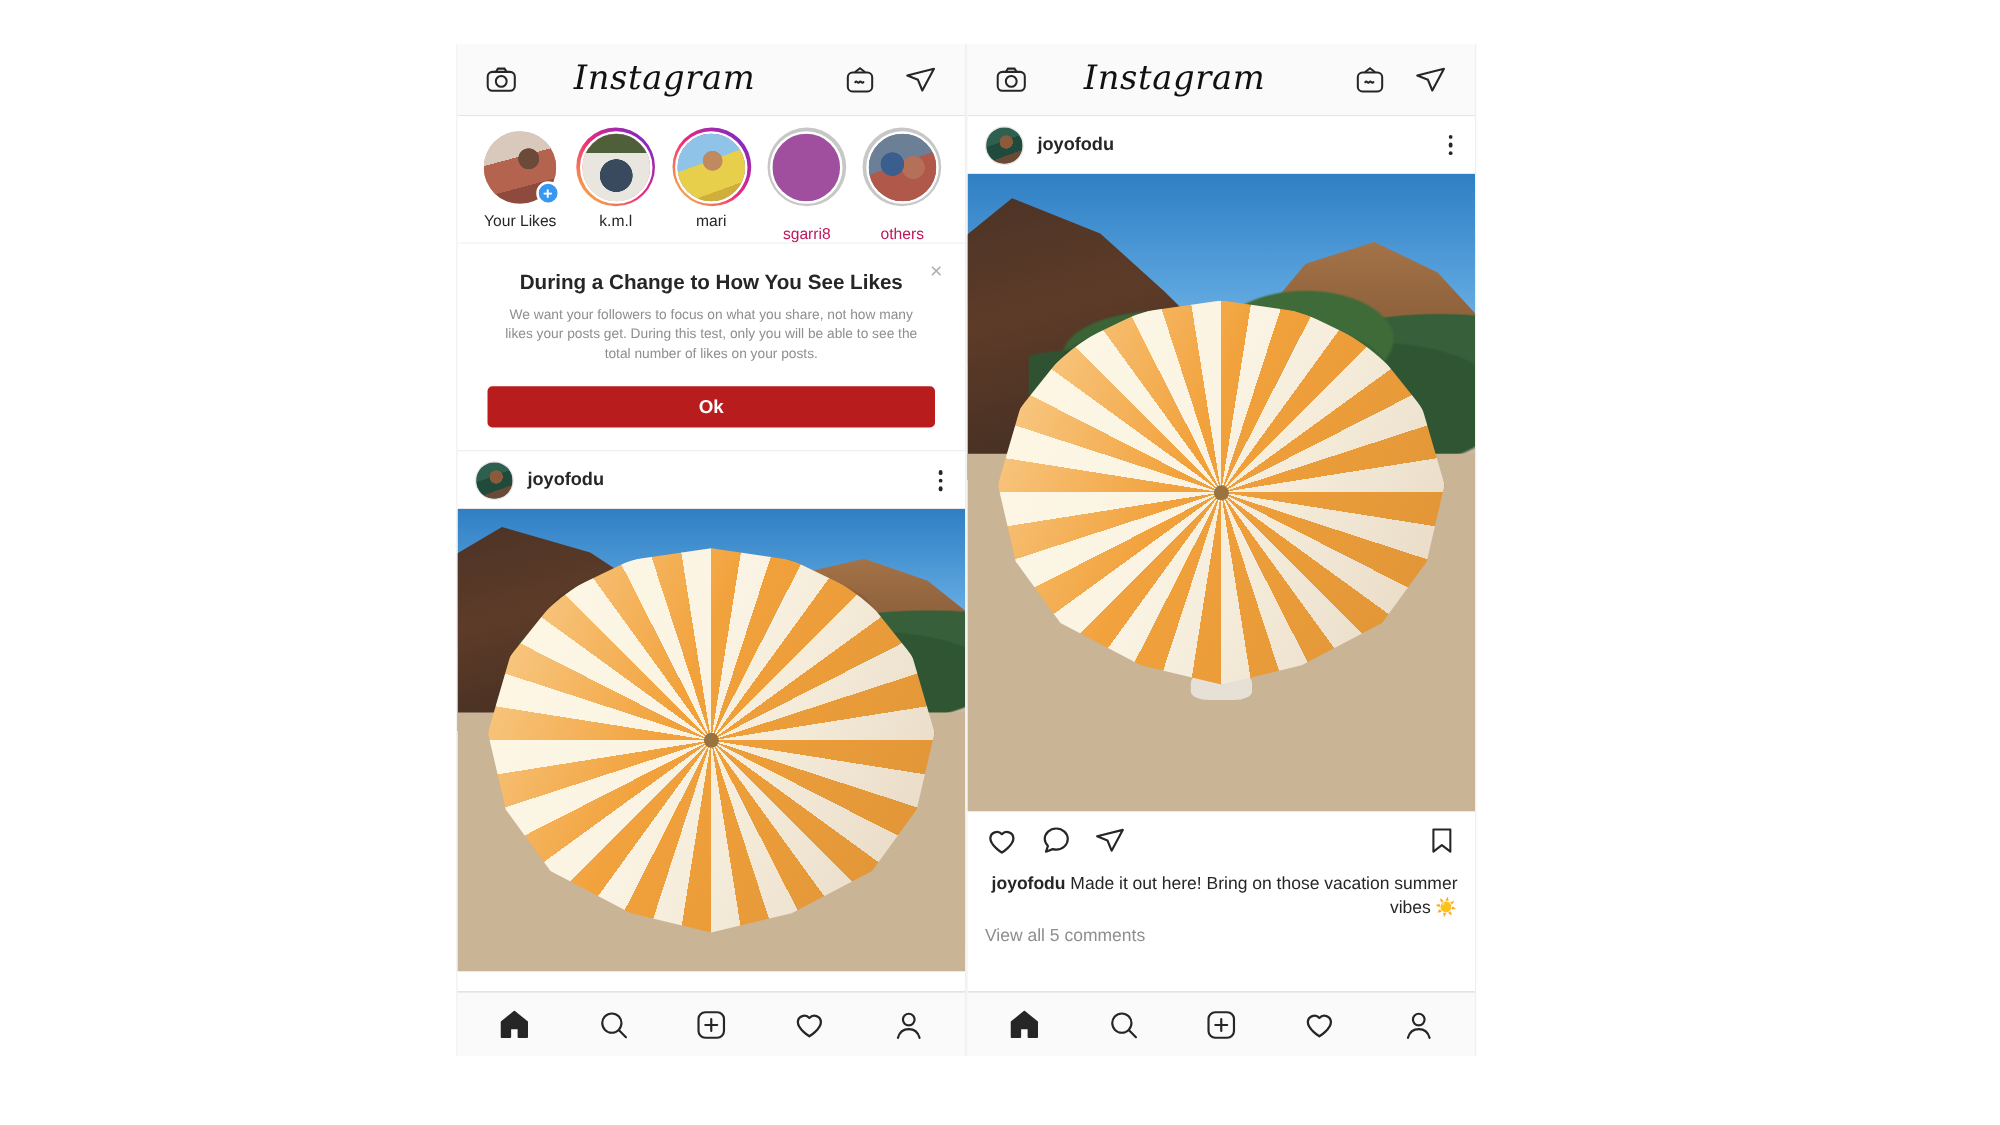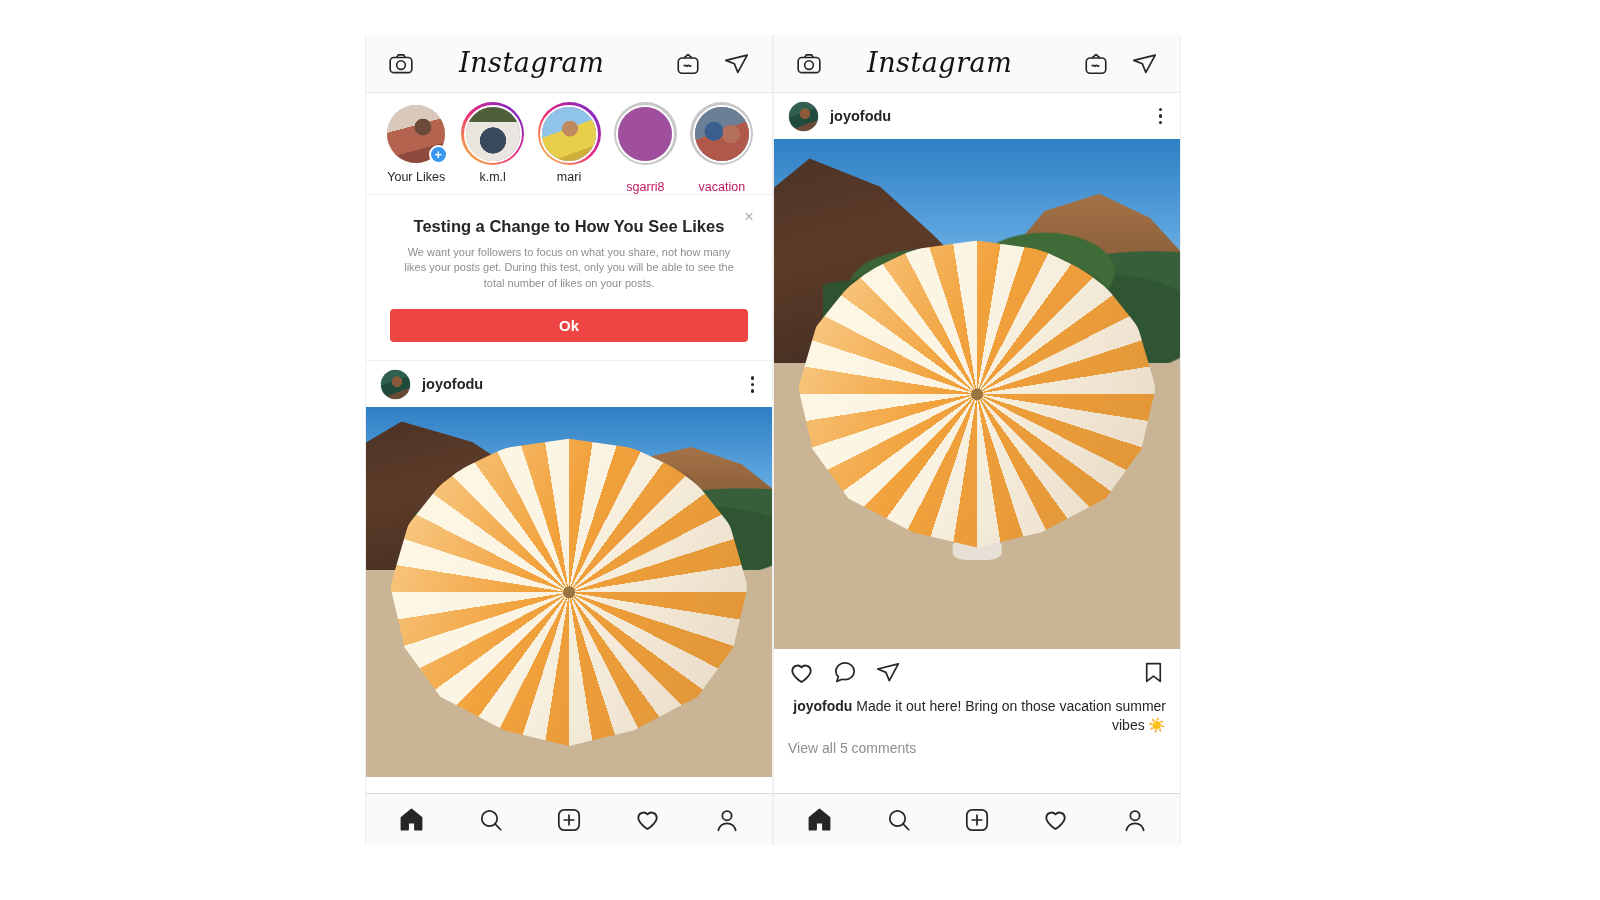--- a/index.html
+++ b/index.html
@@ -145,21 +145,21 @@
   }
   .notice-close {
     position: absolute; top: 13px; right: 18px;
     font-size: 17px; color: #b0b0b0; line-height: 1;
     cursor: pointer; background: none; border: none;
     font-family: "Liberation Sans", sans-serif;
   }
   .ok-btn {
     margin-top: 17px;
     width: 100%; height: 33px;
-    background: #ef4444; border: none; border-radius: 4px;
+    background: #b91c1c; border: none; border-radius: 4px;
     color: #fff; font-size: 15px; font-weight: 700;
     font-family: "Liberation Sans", sans-serif;
     cursor: pointer;
   }
 
   
   .post-header {
     height: 46px; flex: 0 0 46px;
     display: flex; align-items: center;
     padding: 0 14px; gap: 11px;
@@ -378,27 +378,27 @@
               </div>
           </div>
           <div class="story-label muted">sgarri8</div>
         </div>
         <div class="story">
           <div class="story-ring ring-grey">
             <div class="story-inner">
                 <span class="av av-dr"></span>
               </div>
           </div>
-          <div class="story-label muted">vacation</div>
+          <div class="story-label muted">others</div>
         </div>
       </div>
 
       <div class="notice">
         <button class="notice-close">×</button>
-        <div class="notice-title">Testing a Change to How You See Likes</div>
+        <div class="notice-title">During a Change to How You See Likes</div>
         <div class="notice-body">We want your followers to focus on what you share, not how many likes your posts get. During this test, only you will be able to see the total number of likes on your posts.</div>
         <button class="ok-btn">Ok</button>
       </div>
 
       <div class="post-header">
         <div class="post-avatar">
             <span class="av av-joyo"></span>
           </div>
         <span class="post-user">joyofodu</span>
         <div class="spacer"></div>

